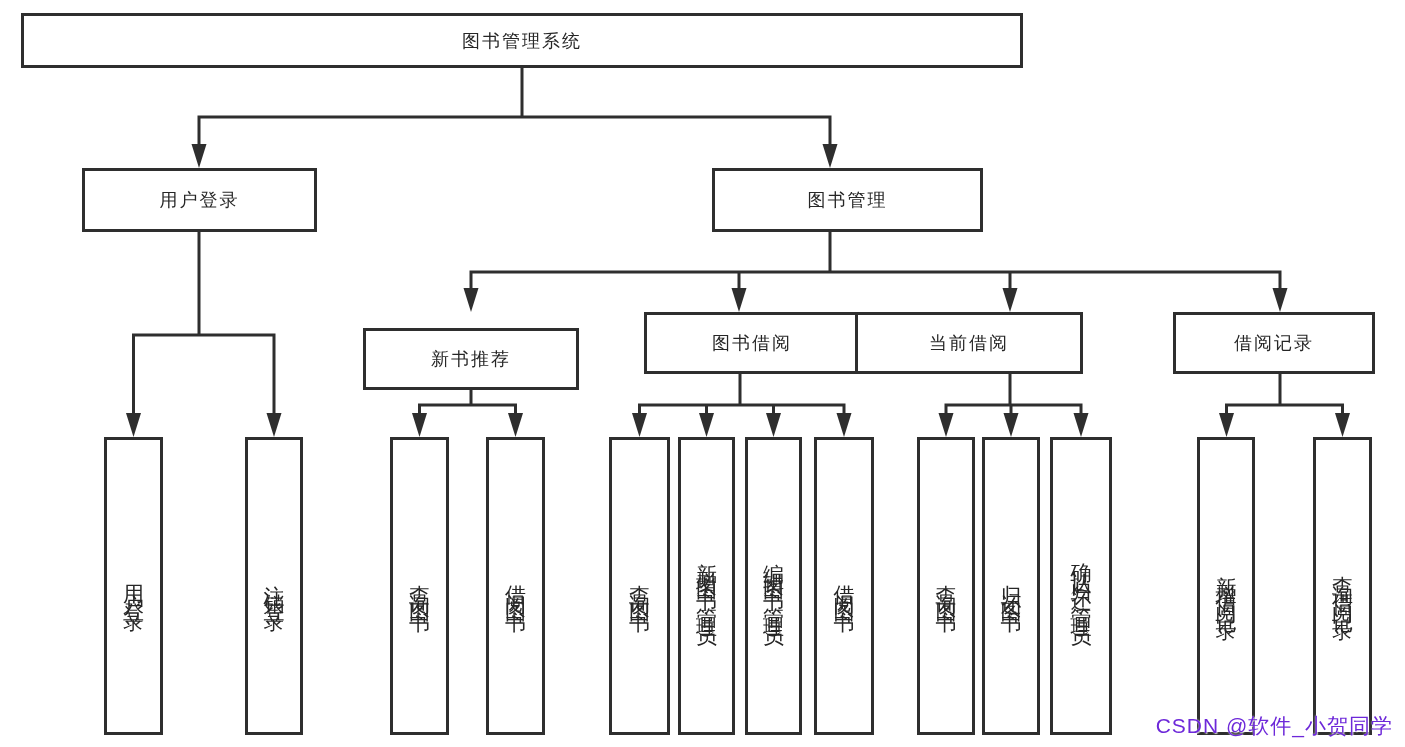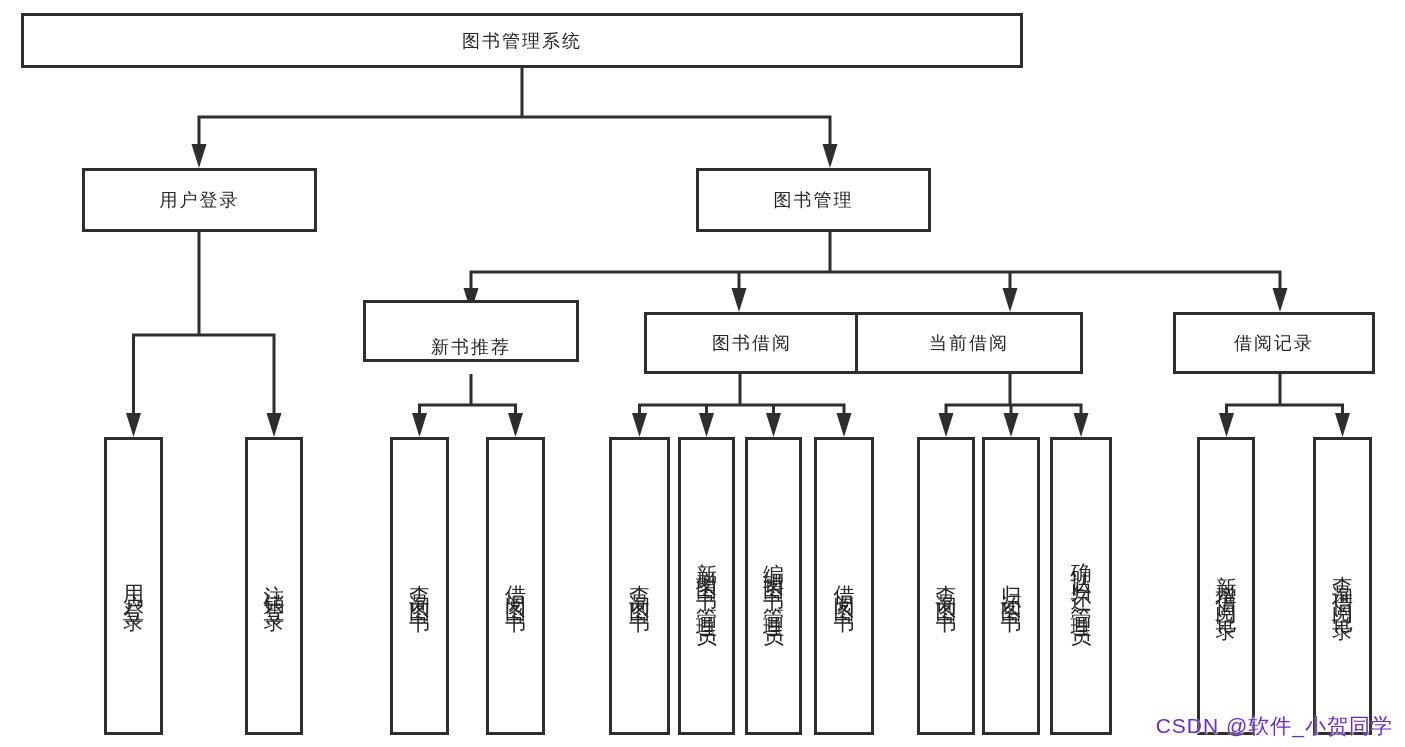--- a/index.html
+++ b/index.html
@@ -96,25 +96,25 @@
       M1335 413 L1350 413 L1342.5 437 Z"></path>
   </svg>
 
   <div class="box h-label" style="left:21px; top:13px; width:1002px; height:55px;">
     <span>图书管理系统</span>
   </div>
 
   <div class="box h-label" style="left:82px; top:168px; width:235px; height:64px;">
     <span>用户登录</span>
   </div>
-  <div class="box h-label" style="left:696px; top:168px; width:235px; height:64px;">
+  <div class="box h-label" style="left:712px; top:168px; width:271px; height:64px;">
     <span>图书管理</span>
   </div>
 
-  <div class="box h-label" style="left:363px; top:300px; width:216px; height:62px;align-items:flex-end;">
+  <div class="box h-label" style="left:363px; top:328px; width:216px; height:62px;">
     <span>新书推荐</span>
   </div>
   <div class="box h-label" style="left:632px; top:312px; width:216px; height:62px;margin-left:12px;">
     <span>图书借阅</span>
   </div>
   <div class="box h-label" style="left:855px; top:312px; width:228px; height:62px;align-items:center;">
     <span>当前借阅</span>
   </div>
   <div class="box h-label" style="left:1173px; top:312px; width:202px; height:62px;">
     <span>借阅记录</span>

